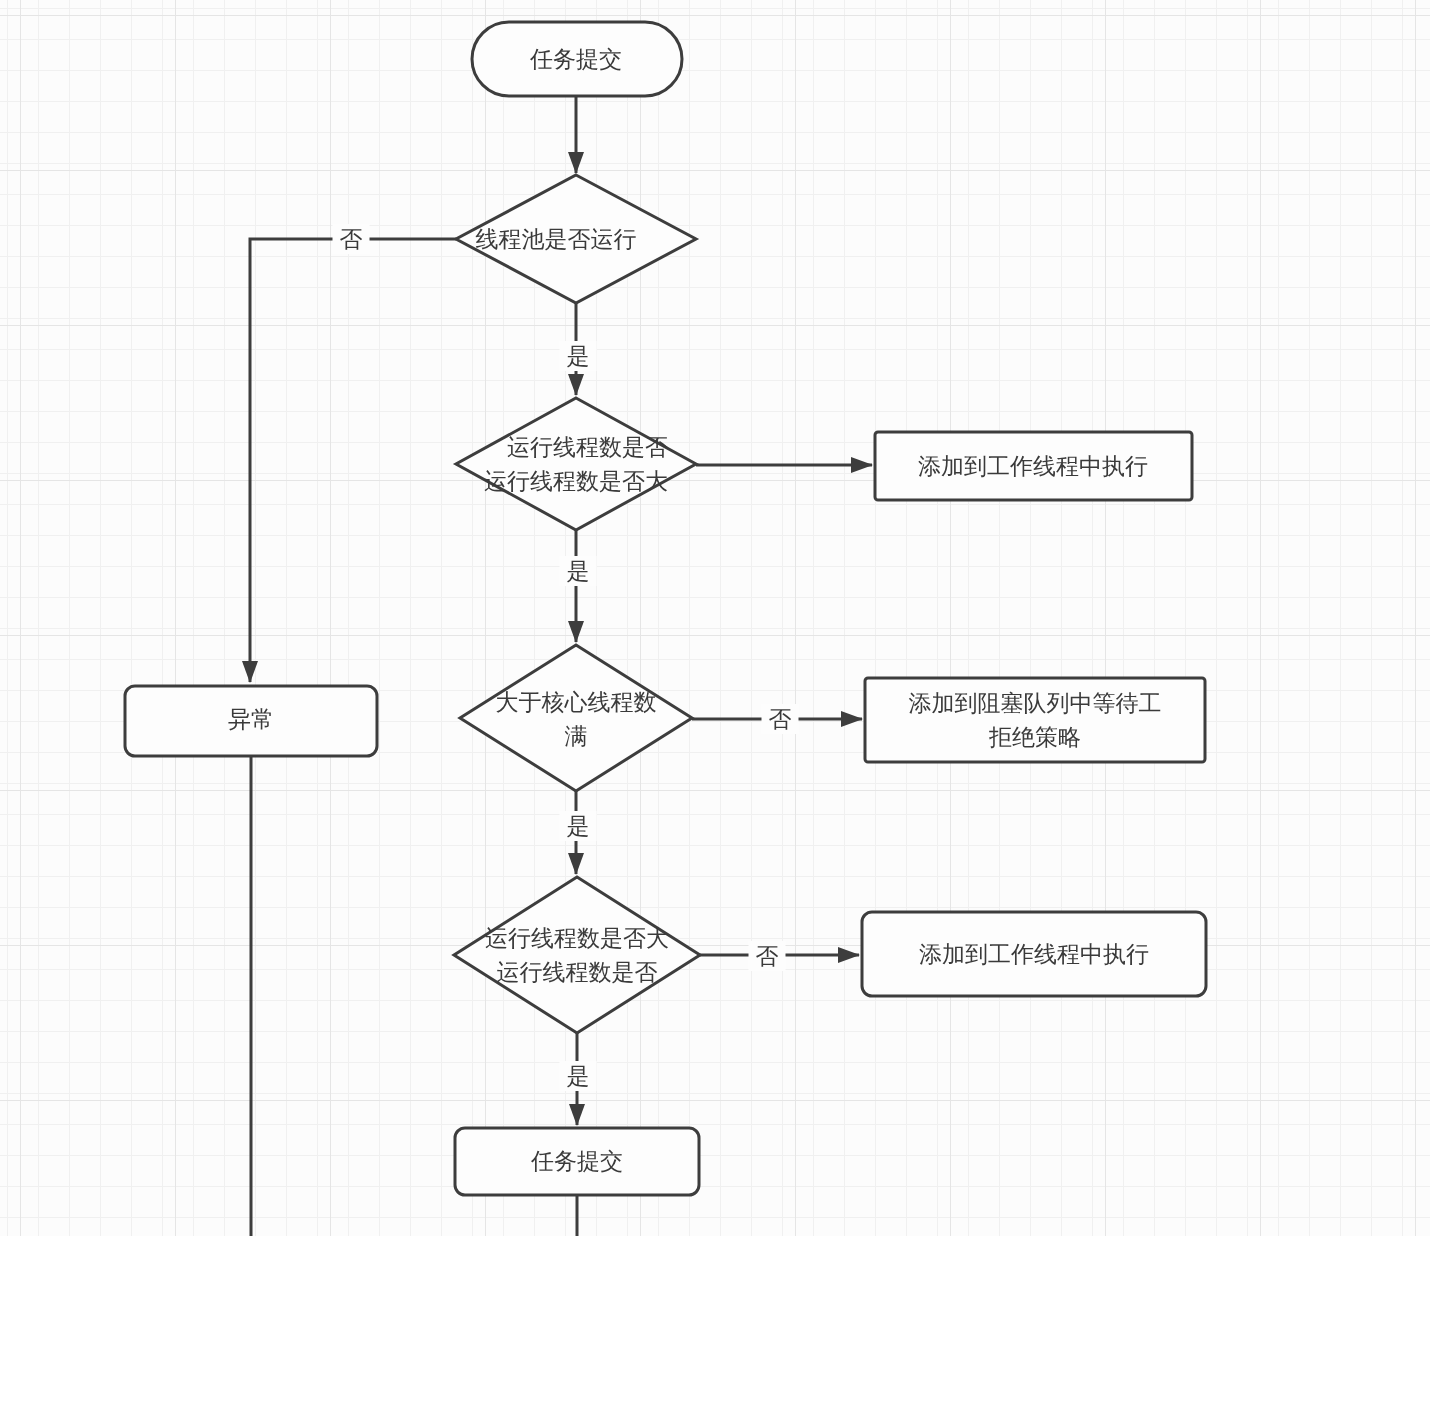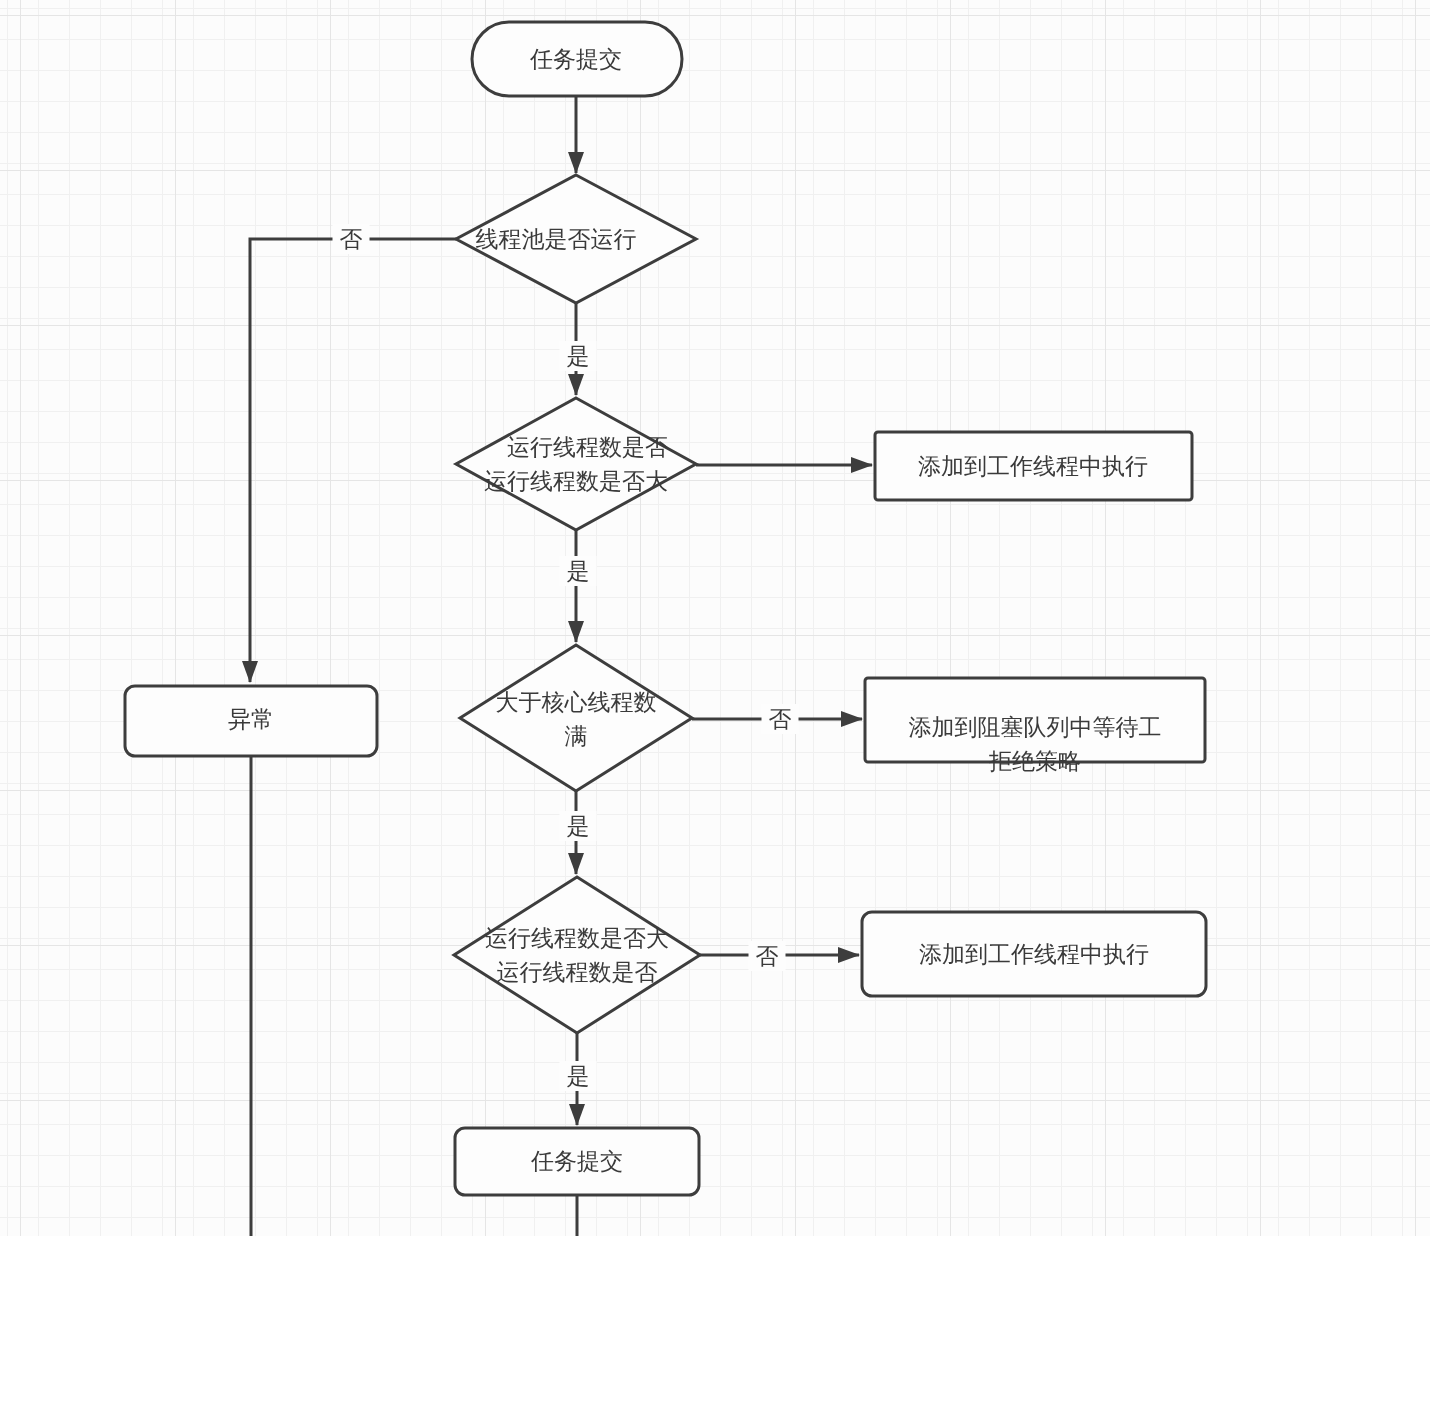--- a/index.html
+++ b/index.html
@@ -109,21 +109,21 @@
     <span>运行线程数是否</span>
     <span>运行线程数是否大</span>
   </div>
   <div class="label" style="left:1033px; top:466px;">
     <span>添加到工作线程中执行</span>
   </div>
   <div class="label" style="left:576px; top:719px;">
     <span>大于核心线程数</span>
     <span>满</span>
   </div>
-  <div class="label" style="left:1035px; top:744px;">
+  <div class="label" style="left:1035px; top:720px;">
     <span>添加到阻塞队列中等待工</span>
     <span>拒绝策略</span>
   </div>
   <div class="label" style="left:577px; top:955px;">
     <span>运行线程数是否大</span>
     <span>运行线程数是否</span>
   </div>
   <div class="label" style="left:1034px; top:954px;">
     <span>添加到工作线程中执行</span>
   </div>

